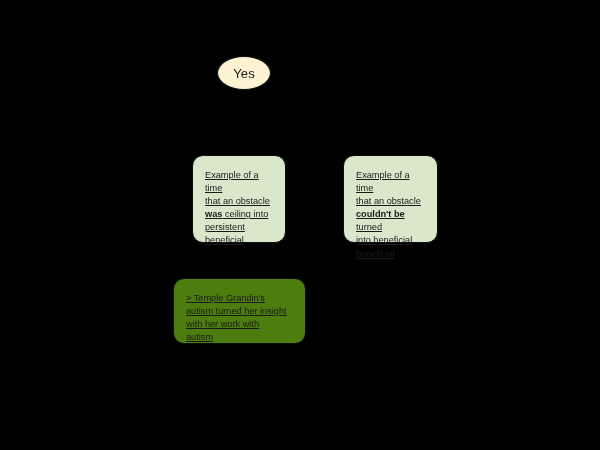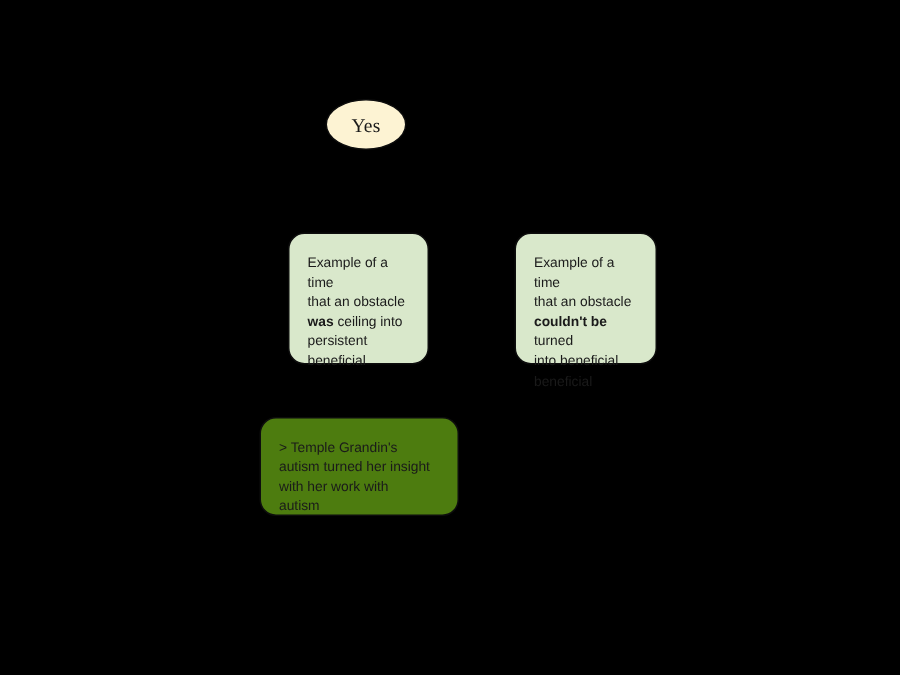--- a/index.html
+++ b/index.html
@@ -33,40 +33,40 @@
     border-radius: 50%;
     background: #fdf3d3;
     border: 1.6px solid #0d0d0d;
     display: flex;
     align-items: center;
     justify-content: center;
     font-size: 13px;
     line-height: 1;
     letter-spacing: 0.1px;
   }
-  #node-yes { left: 217px; top: 66px; width: 54px; height: 34px; font-family: Liberation Serif, serif; }
+  #node-yes { left: 217px; top: 56px; width: 54px; height: 34px; }
   #node-no  { left: 362px; top: 66px; width: 52px; height: 34px; }
 
   
   .rrect {
     border-radius: 11px;
     border: 1.5px solid #0d0d0d;
     font-size: 9.2px;
     line-height: 13.1px;
     padding: 13px 12px 10px 12px;
   }
   .green { background: #d9e8cb; }
   .blue  { background: #4d7c0f; }
 
   #node-green-yes { left: 192px; top: 155px; width: 94px; height: 88px; }
   #node-green-no  { left: 343px; top: 155px; width: 95px; height: 88px; }
   #node-blue-yes  { left: 173px; top: 278px; width: 133px; height: 66px; }
   #node-blue-no   { left: 327px; top: 275px; width: 122px; height: 66px; }
 
-  .rrect .body { display: block; }
+  .rrect .body { display: block; text-decoration: underline; }
   .rrect b { font-weight: bold; }
 </style>
 </head>
 <body>
 
 <div id="canvas">
 
   <div class="node ellipse" id="node-yes">
     <span>Yes</span>
   </div>

